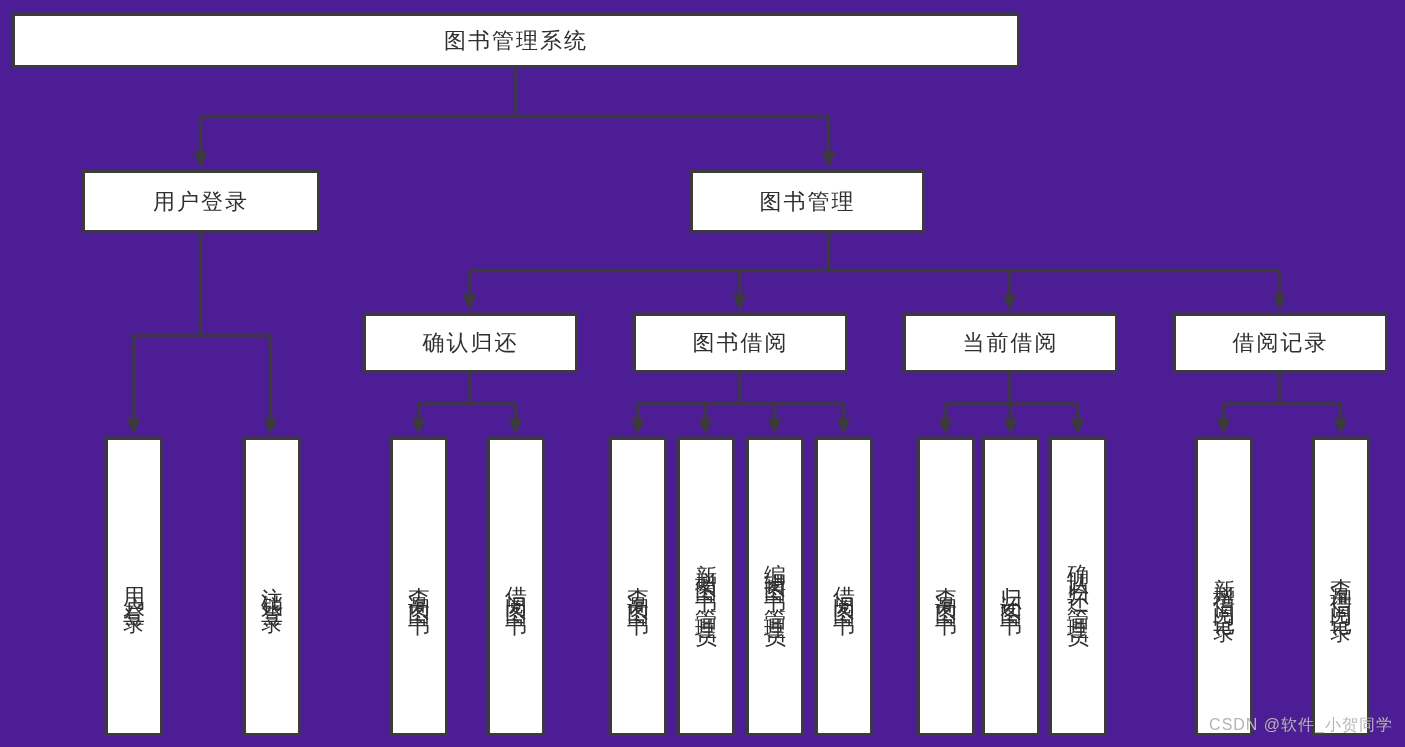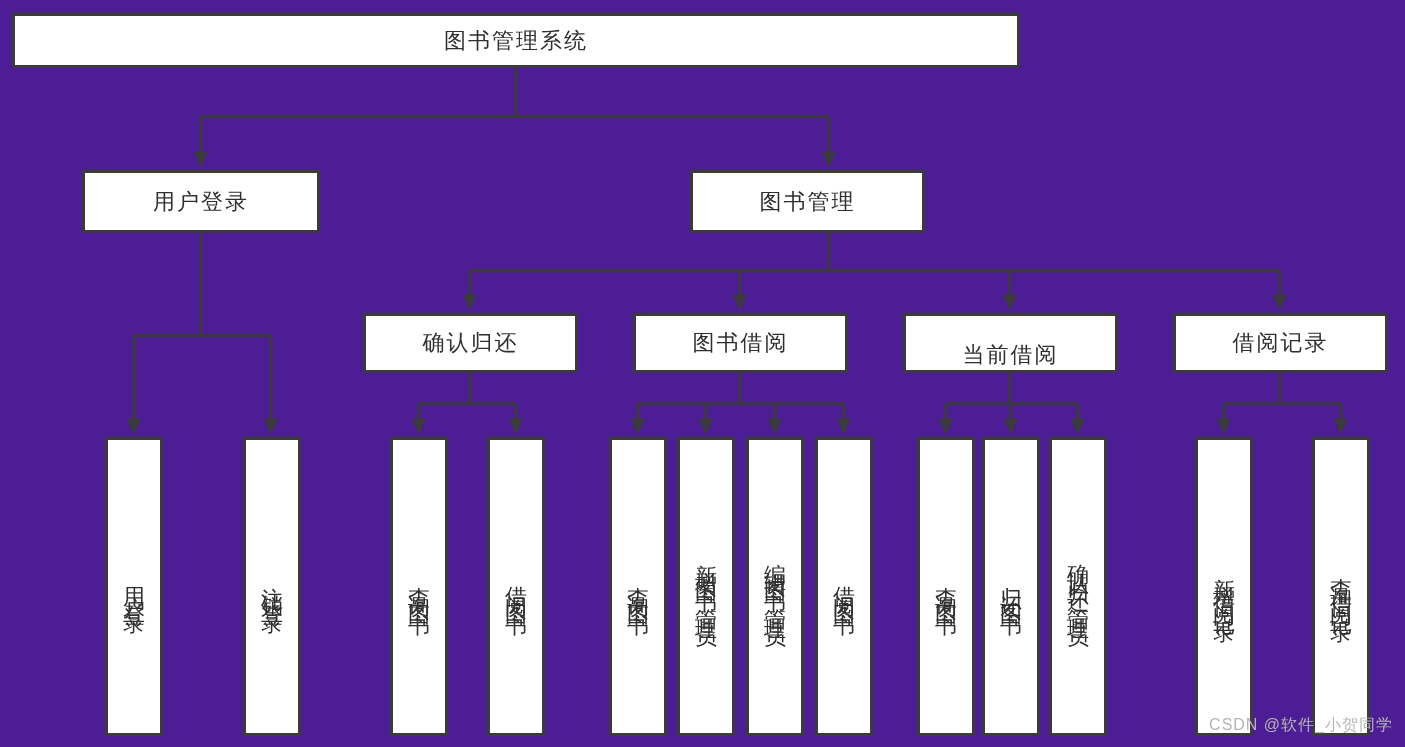--- a/index.html
+++ b/index.html
@@ -81,21 +81,21 @@
   <div class="box lv2" style="left:670px;width:235px;margin-left:20px;">
     <span class="hlabel">图书管理</span>
   </div>
 
   <div class="box lv3" style="left:363px;">
     <span class="hlabel">确认归还</span>
   </div>
   <div class="box lv3" style="left:633px;justify-content:center;">
     <span class="hlabel">图书借阅</span>
   </div>
-  <div class="box lv3" style="left:903px;align-items:flex-end;">
+  <div class="box lv3" style="left:903px;">
     <span class="hlabel">当前借阅</span>
   </div>
   <div class="box lv3" style="left:1173px;">
     <span class="hlabel">借阅记录</span>
   </div>
 
   <div class="box leaf" style="left:105px;">
     <span class="vlabel">用户登录</span>
   </div>
   <div class="box leaf" style="left:243px;">

